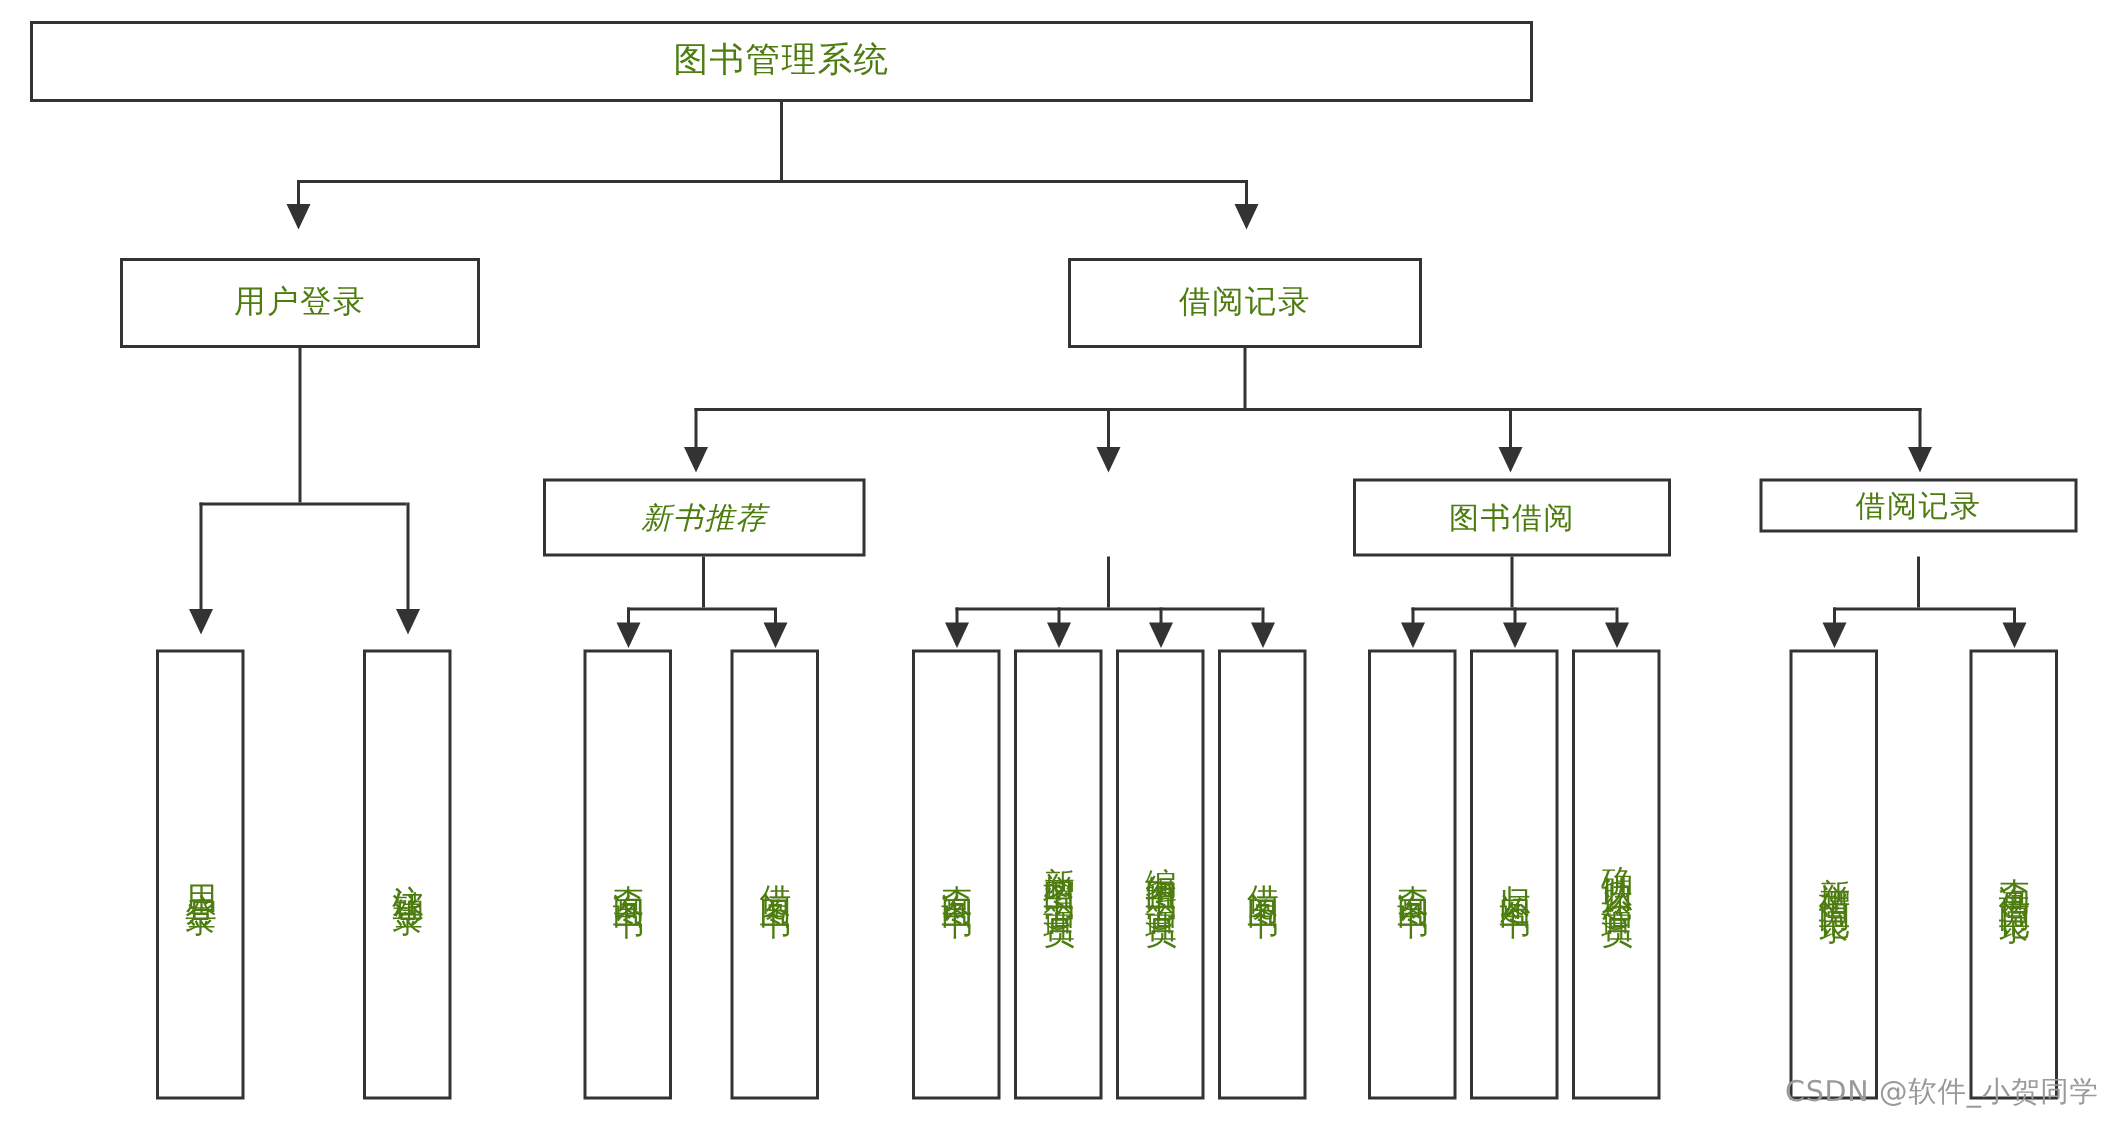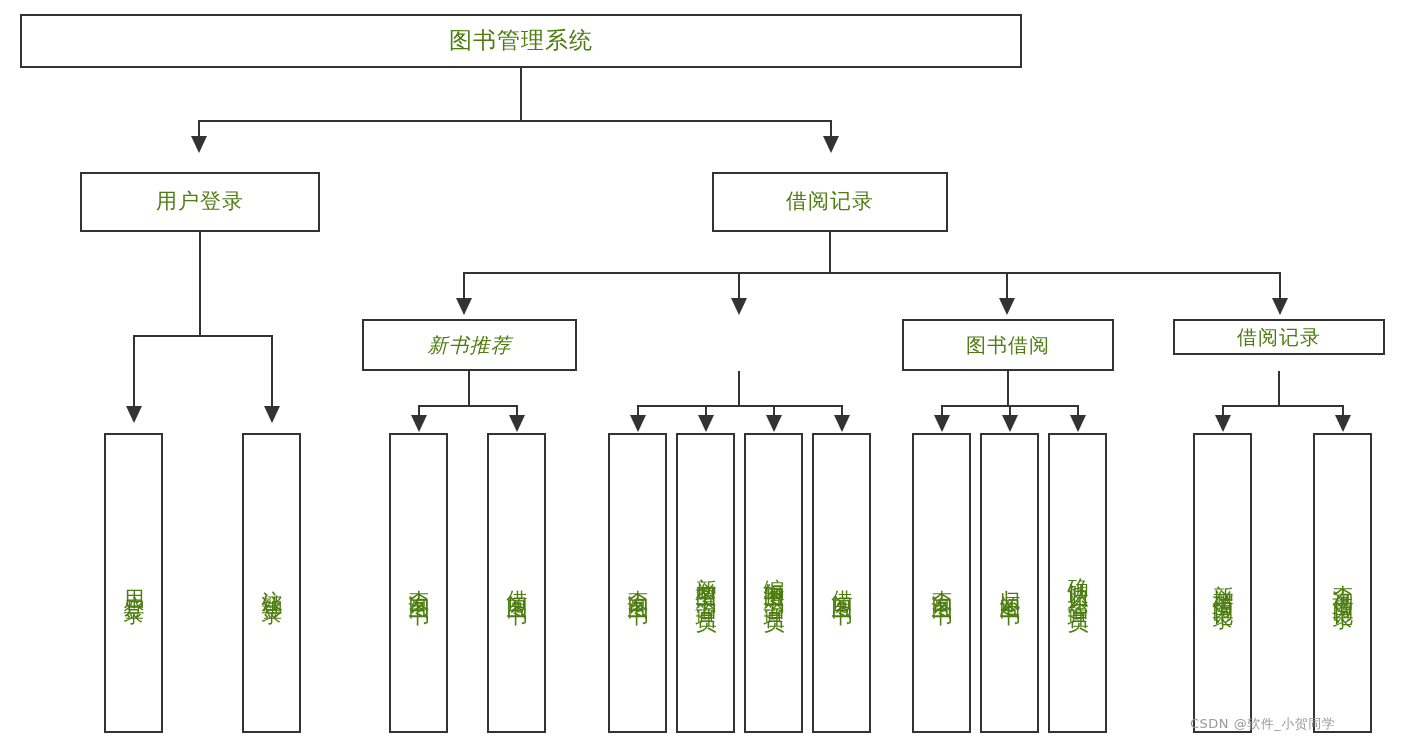--- a/index.html
+++ b/index.html
@@ -67,21 +67,21 @@
     position: absolute;
     width: 0;
     height: 0;
     border-left: 8px solid transparent;
     border-right: 8px solid transparent;
     border-top: 17px solid #333333;
   }
   
   #watermark {
     position: absolute;
-    font-size: 13px;
+    font-size: 19px;
     color: #9a9a9a;
     letter-spacing: 0.5px;
     white-space: nowrap;
     user-select: none;
   }
 </style>
 </head>
 <body>
 
 <div id="canvas">

